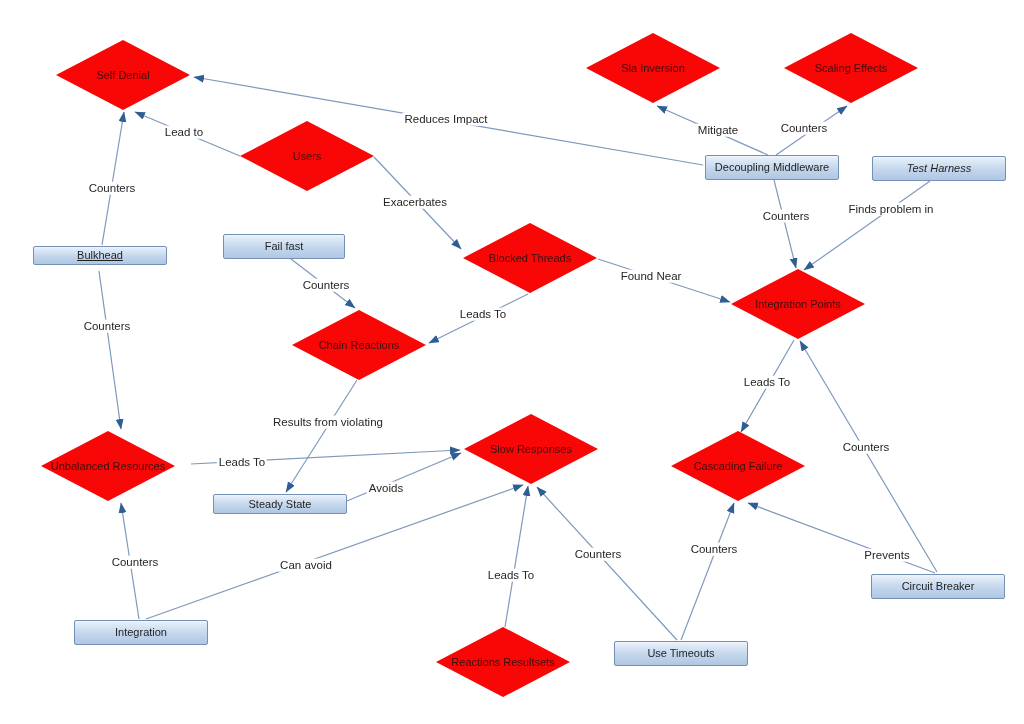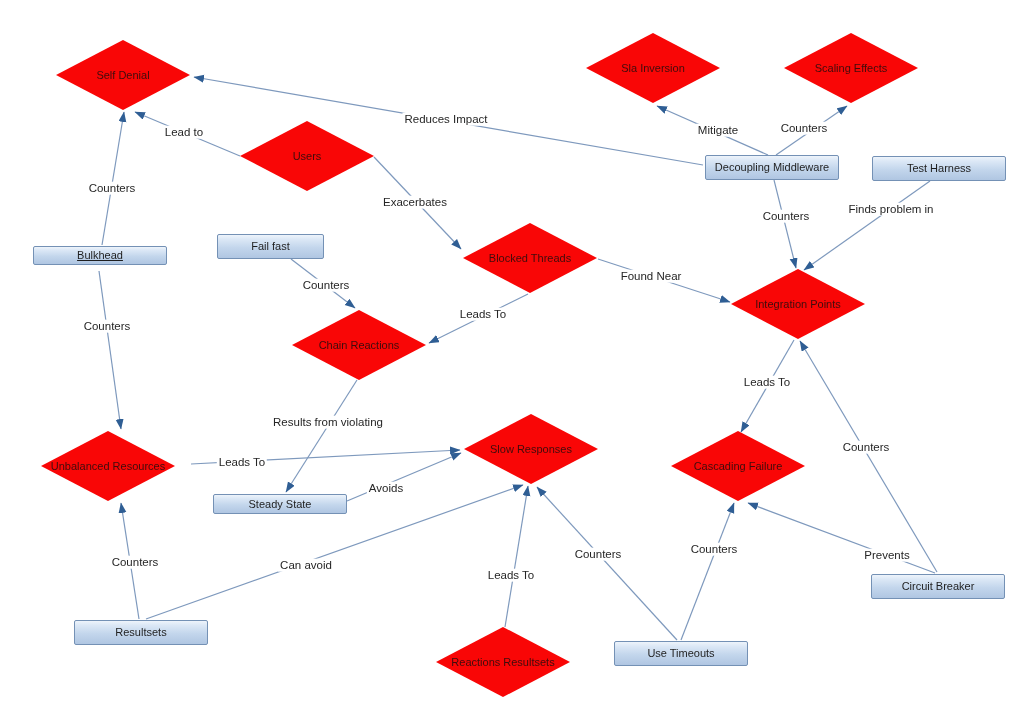--- a/index.html
+++ b/index.html
@@ -147,34 +147,34 @@
       </div>
       <div class="node diamond" style="left: 671px; top: 431px; width: 134px; height: 70px;">
         <span class="node-label">Cascading Failure</span>
       </div>
       <div class="node diamond" style="left: 436px; top: 627px; width: 134px; height: 70px;">
         <span class="node-label">Reactions Resultsets</span>
       </div>
       <div class="node pattern" style="left: 33px; top: 245.5px; width: 134px; height: 19px; text-decoration: underline;">
         <span class="node-label">Bulkhead</span>
       </div>
-      <div class="node pattern" style="left: 217px; top: 233.5px; width: 107px; height: 25px;">
+      <div class="node pattern" style="left: 223px; top: 233.5px; width: 122px; height: 25px;">
         <span class="node-label">Fail fast</span>
       </div>
       <div class="node pattern" style="left: 705px; top: 154.5px; width: 134px; height: 25px;">
         <span class="node-label">Decoupling Middleware</span>
       </div>
-      <div class="node pattern" style="left: 872px; top: 155.5px; width: 134px; height: 25px;">
+      <div class="node pattern" style="left: 872px; top: 155.5px; width: 134px; height: 25px; font-style: italic;">
         <span class="node-label">Test Harness</span>
       </div>
       <div class="node pattern" style="left: 213px; top: 493.5px; width: 134px; height: 20px;">
         <span class="node-label">Steady State</span>
       </div>
       <div class="node pattern" style="left: 74px; top: 619.5px; width: 134px; height: 25px;">
-        <span class="node-label">Resultsets</span>
+        <span class="node-label">Integration</span>
       </div>
       <div class="node pattern" style="left: 871px; top: 573.5px; width: 134px; height: 25px;">
         <span class="node-label">Circuit Breaker</span>
       </div>
       <div class="node pattern" style="left: 614px; top: 640.5px; width: 134px; height: 25px;">
         <span class="node-label">Use Timeouts</span>
       </div>
     </div>
 </div>
 

